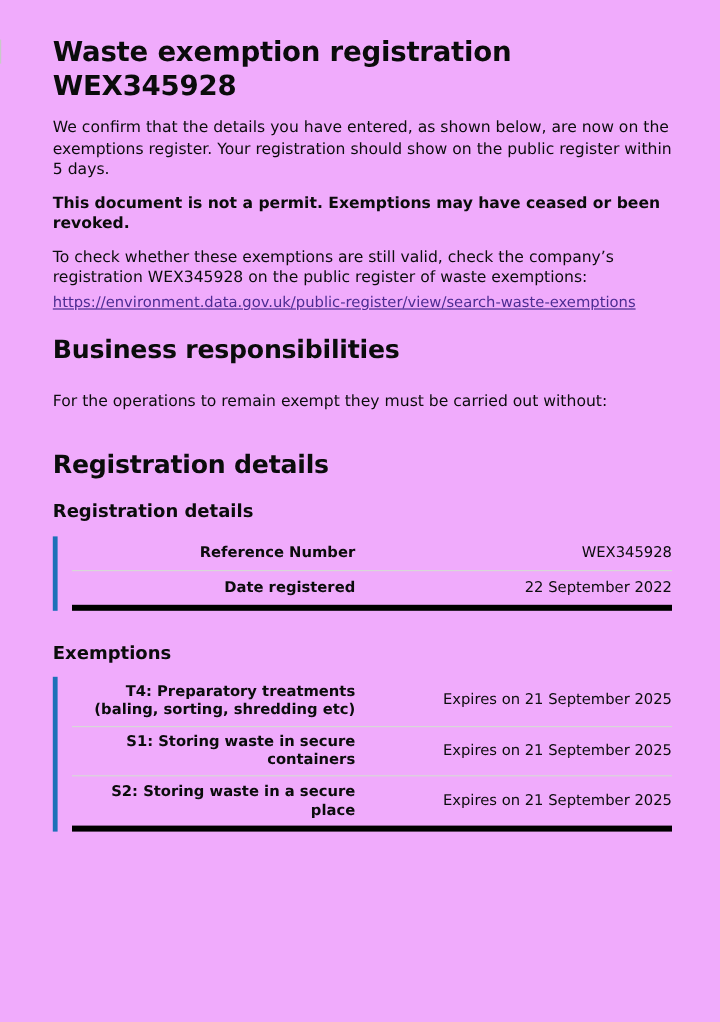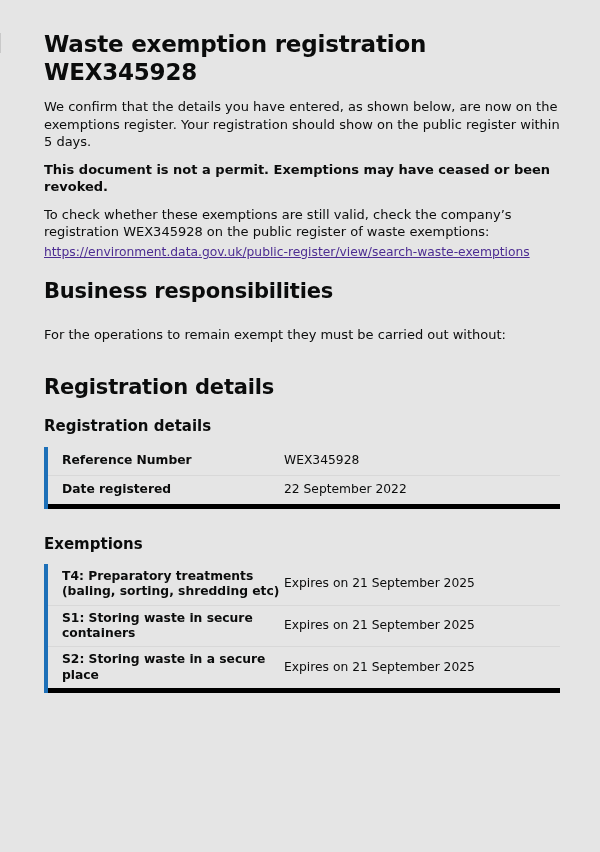--- a/index.html
+++ b/index.html
@@ -14,21 +14,21 @@
     font-family: "DejaVu Sans", "Liberation Sans", sans-serif;
     color: #0b0c0c;
     -webkit-font-smoothing: antialiased;
   }
   .page {
     position: relative;
     width: 600px;
     height: 852px;
     padding: 0;
     box-sizing: border-box;
-    background: #e5e5e5;
+    background: #f0abfc;
   }
   .content {
     position: absolute;
     left: 44px;
     top: 0;
     width: 516px;
   }
 
   h1.doc-title {
     font-size: 23px;
@@ -90,23 +90,24 @@
   .spacer-10 { height: 10px; }
   .spacer-16 { height: 16px; }
   .spacer-18 { height: 18px; }
   .spacer-22 { height: 22px; }
   .spacer-26 { height: 26px; }
 
   
   .summary-table {
     position: relative;
     border-left: 4px solid #1d70b8;
-    padding-left: 0;
+    padding-left: 12px;
     width: 516px;
     box-sizing: border-box;
+    text-align: right;
   }
   .summary-row {
     display: flex;
     align-items: center;
     border-bottom: 1px solid #d8d8d8;
     padding: 5px 0 5px 0;
     min-height: 18px;
   }
   .summary-row:last-child {
     border-bottom: 5px solid #000000;

